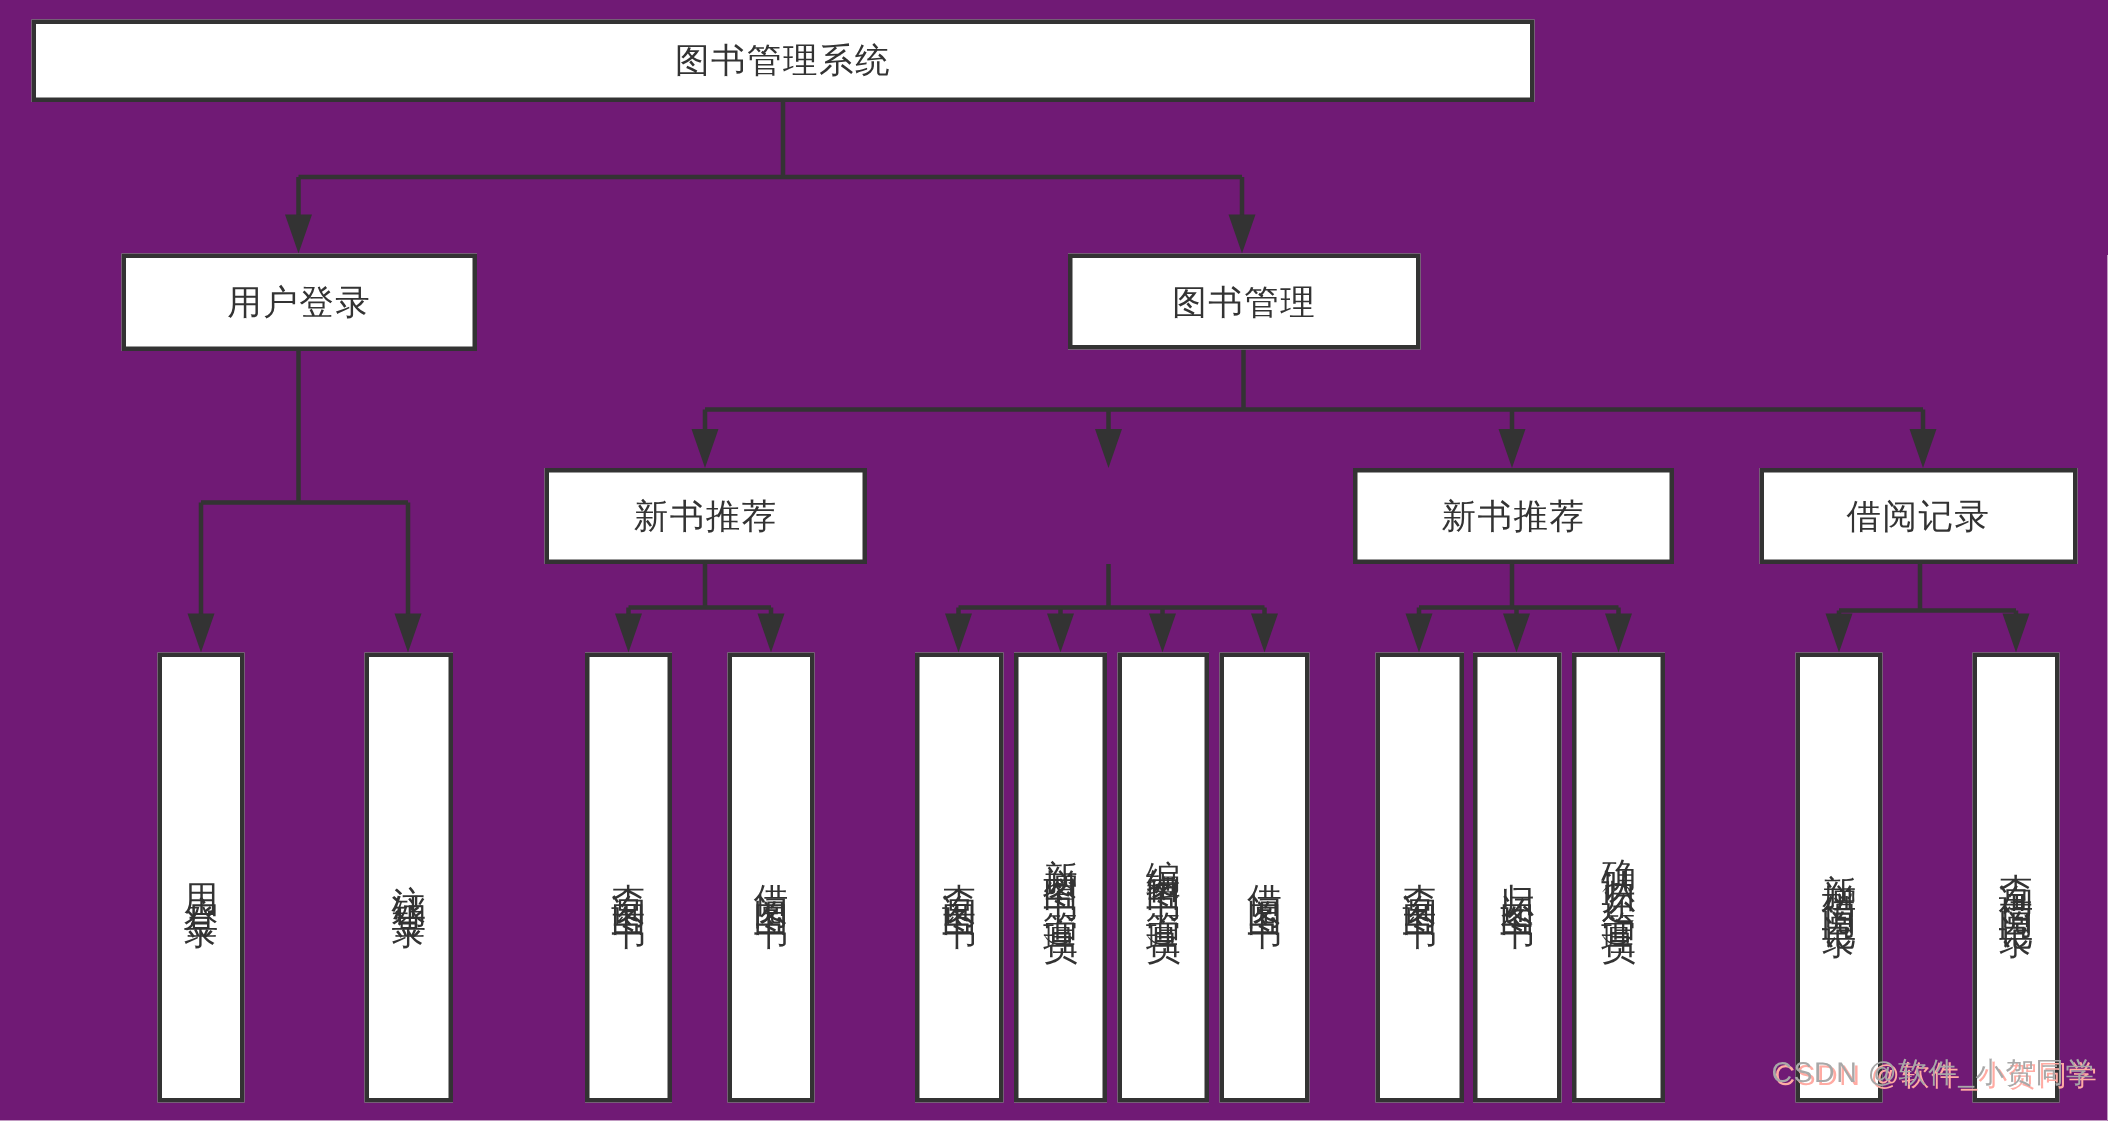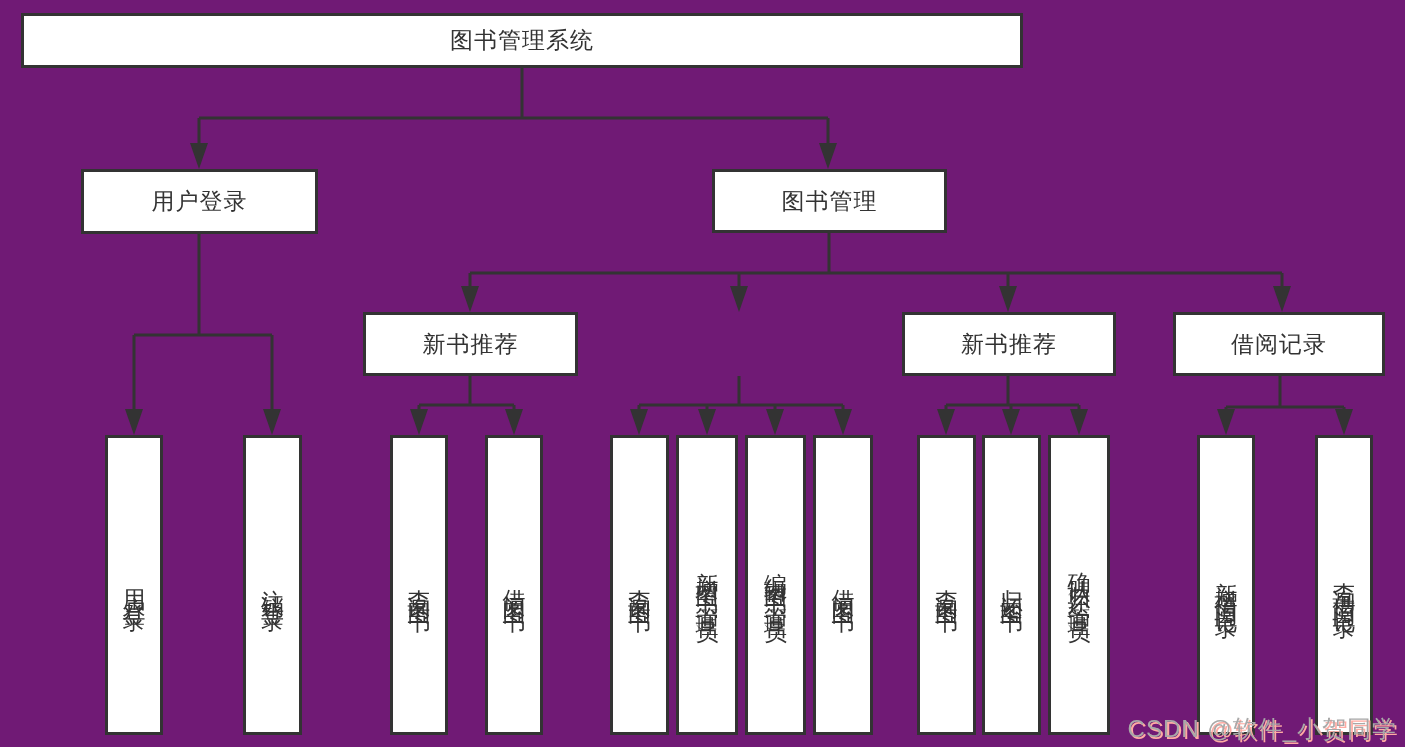--- a/index.html
+++ b/index.html
@@ -16,22 +16,22 @@
   .leaf{
     position:absolute;box-sizing:border-box;border:3px solid #333333;background:#ffffff;
     top:435px;height:300px;
     display:flex;align-items:center;justify-content:center;
   }
   .vtext{
     writing-mode:vertical-rl;text-orientation:mixed;
     font-size:23px;line-height:1;letter-spacing:7px;
   }
   .watermark{
-    position:absolute;right:8px;bottom:2px;
-    font-size:24px;letter-spacing:1px;color:#a8a8a8;
+    position:absolute;right:8px;bottom:19px;
+    font-size:19px;letter-spacing:1px;color:#a8a8a8;
     text-shadow:2px 2px 0 #ffaba3;
     white-space:nowrap;z-index:5;
   }
 </style>
 </head>
 <body>
 
 <div class="canvas">
 
   <svg class="connectors" width="1405" height="747" viewBox="0 0 1405 747">

